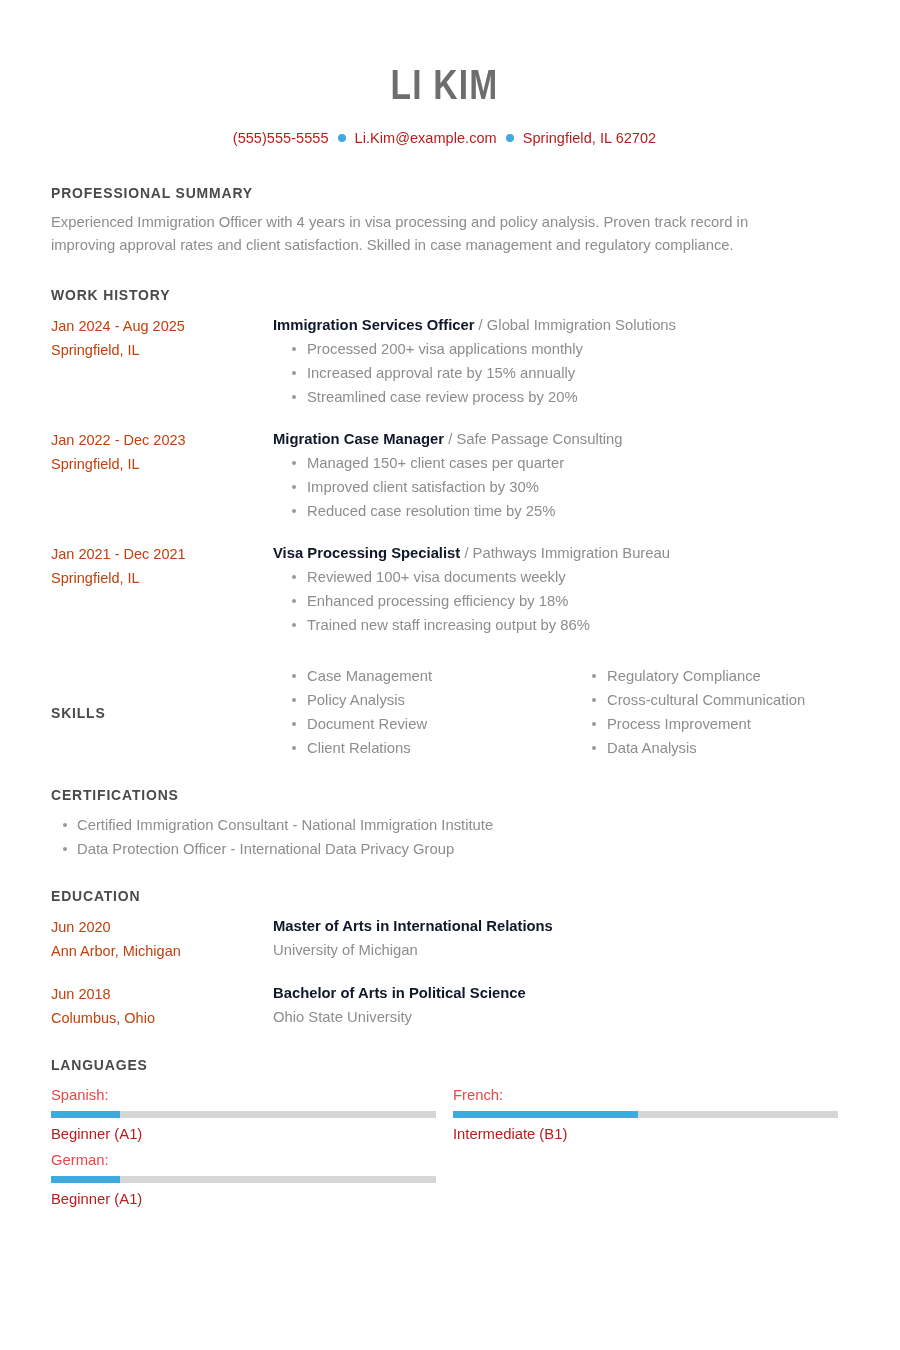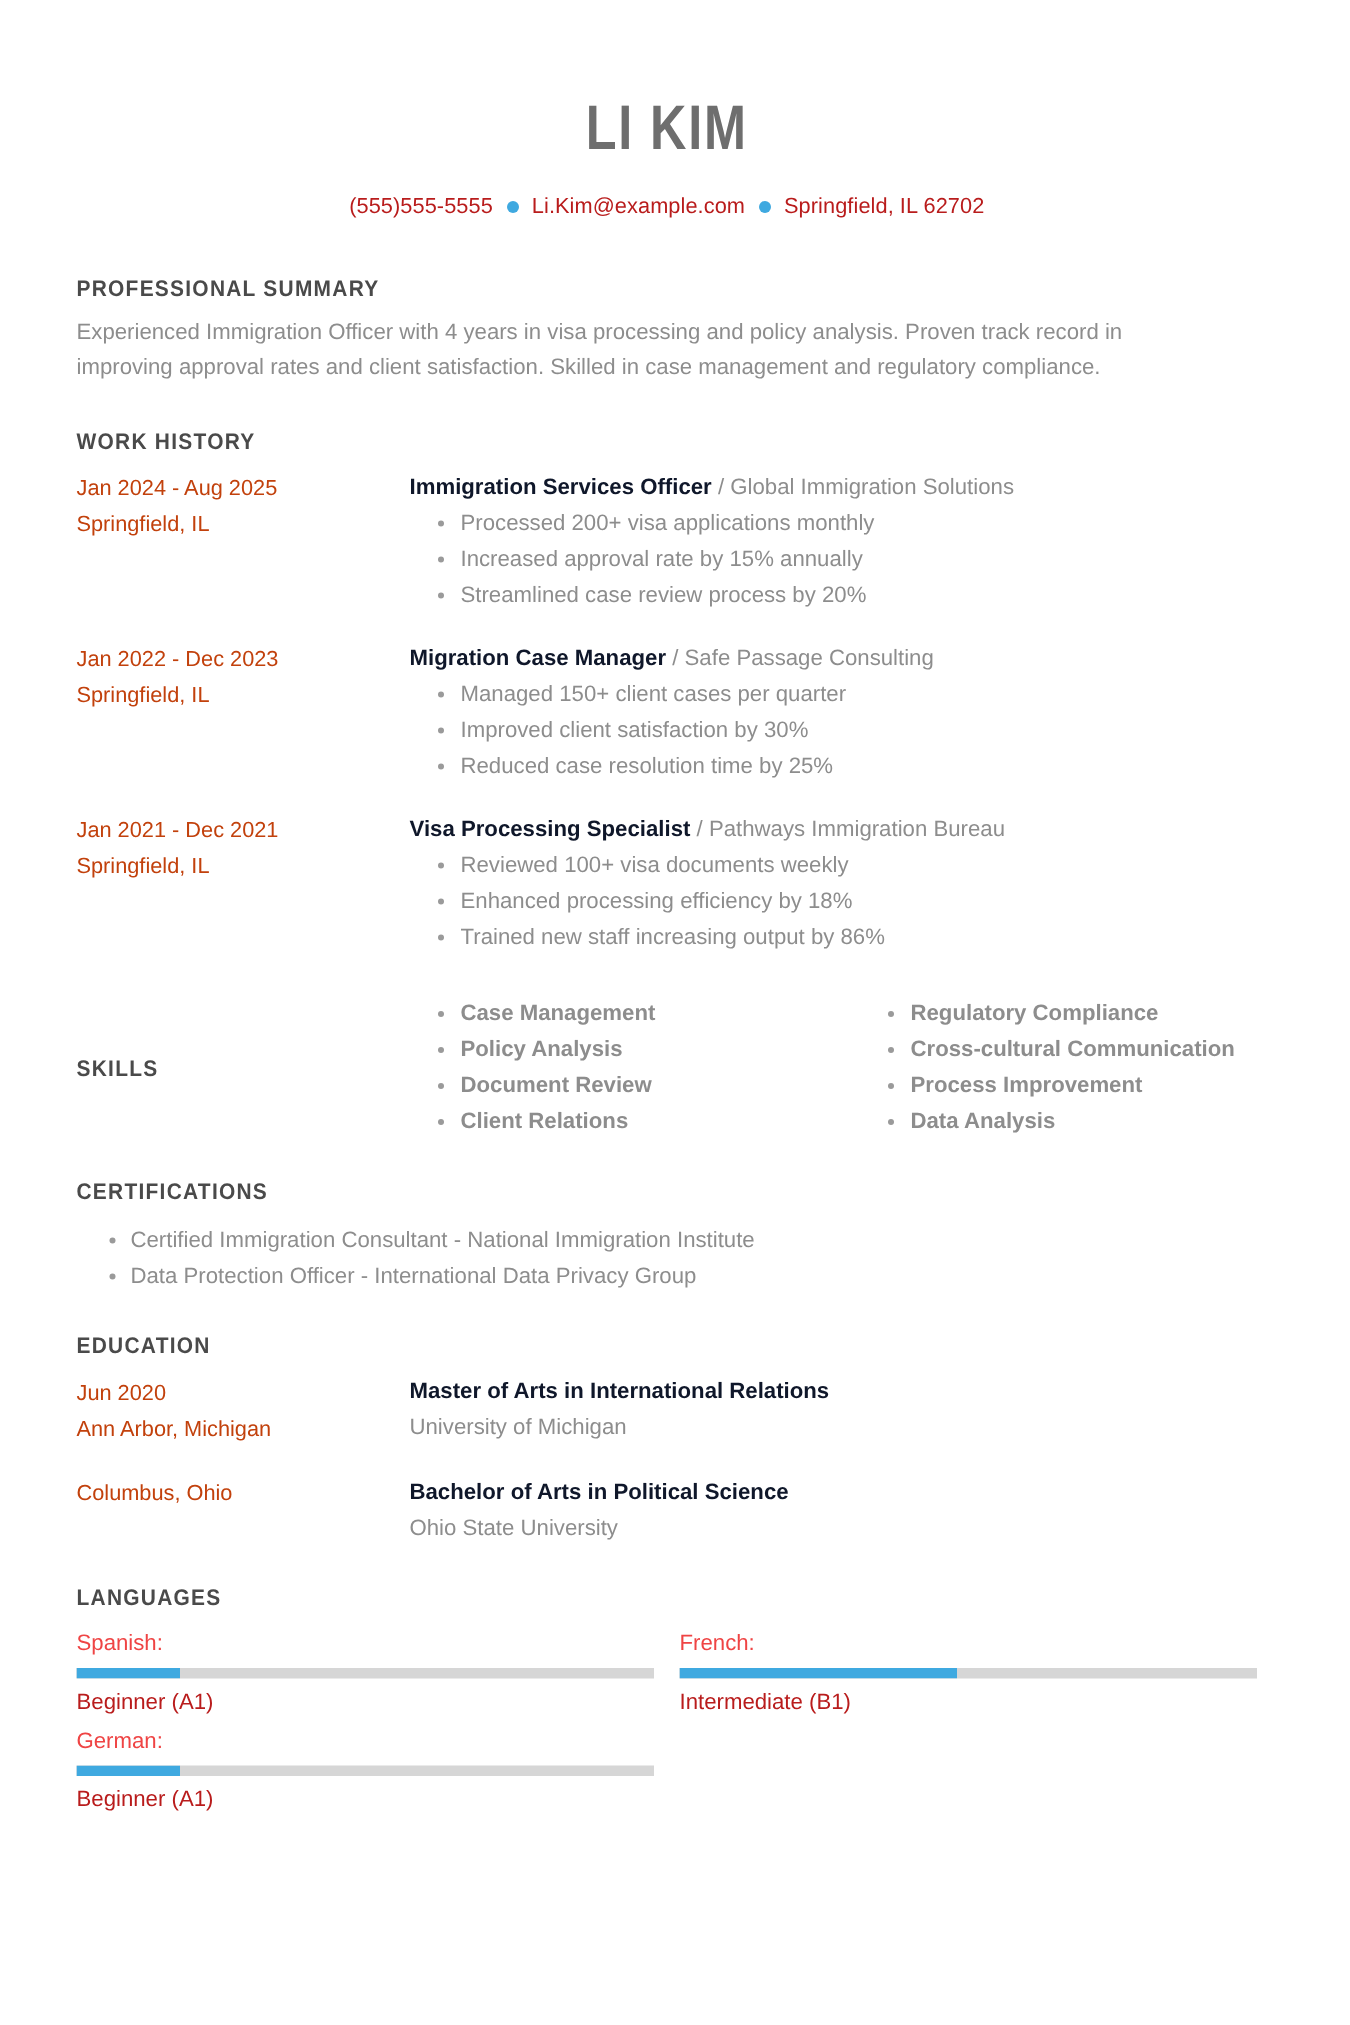--- a/index.html
+++ b/index.html
@@ -151,27 +151,27 @@
     color: #4a4a4a;
     letter-spacing: 0.9px;
     transform: scaleX(0.93);
     transform-origin: left center;
     padding-top: 1px;
   }
   .skills-cols {
     flex: 1 1 auto;
     display: flex;
   }
-  .skills-col { width: 300px; flex: 0 0 300px; font-weight: bold; }
+  .skills-col { width: 300px; flex: 0 0 300px; }
   .skills-col:last-child { flex: 1 1 auto; }
 
   
   ul.cert-list {
     list-style: none;
-    margin: 12px;
+    margin: 2px;
     padding: 0;
   }
   ul.cert-list li {
     position: relative;
     padding-left: 24px;
     font-size: 14.8px;
     line-height: 24px;
     color: #8d8d8d;
   }
   ul.cert-list li::before {
@@ -333,20 +333,21 @@
         <div>Ann Arbor, Michigan</div>
       </div>
       <div class="entry-right">
         <p class="entry-heading"><span class="role">Master of Arts in International Relations</span></p>
         <p class="entry-sub">University of Michigan</p>
       </div>
     </div>
 
     <div class="entry">
       <div class="entry-left">
+        <div>Jun 2018</div>
         <div>Columbus, Ohio</div>
       </div>
       <div class="entry-right">
         <p class="entry-heading"><span class="role">Bachelor of Arts in Political Science</span></p>
         <p class="entry-sub">Ohio State University</p>
       </div>
     </div>
   </div>
 
   <div class="section" style="margin-top:26px;">

